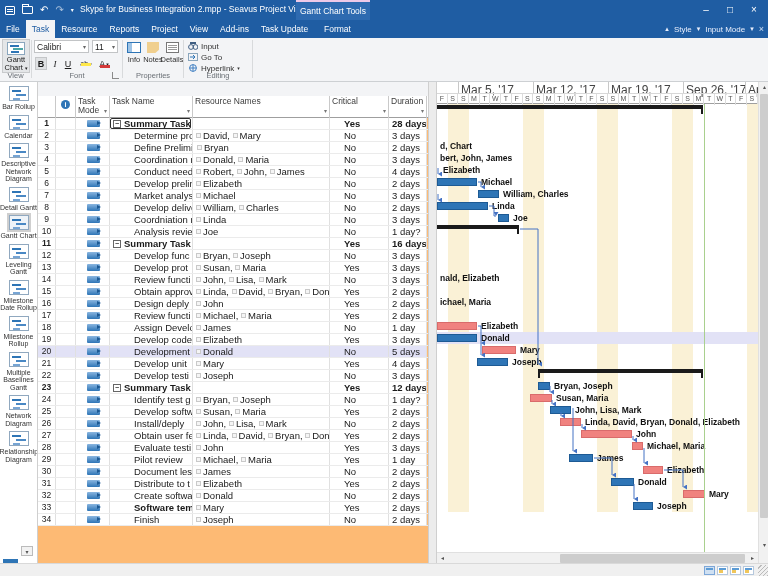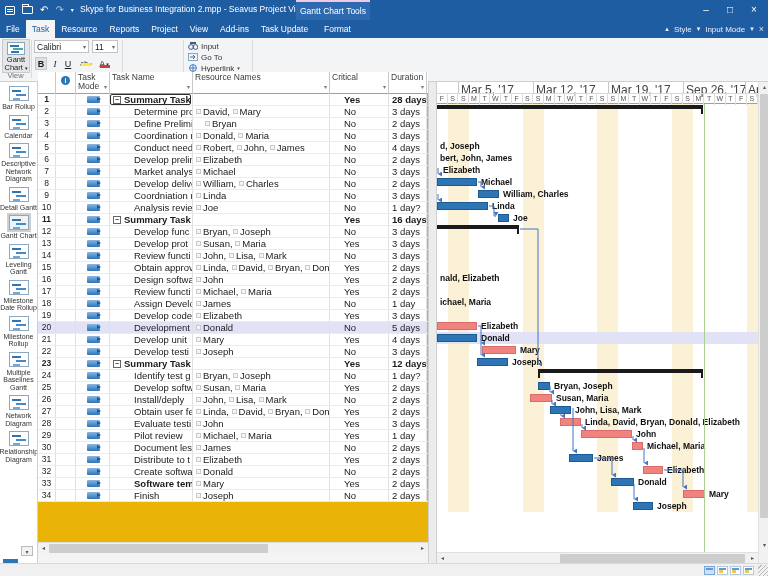--- a/index.html
+++ b/index.html
@@ -59,21 +59,21 @@
 .sb-ic{width:20px;height:15px;background:#fff;border:1px solid #90a8bf;position:relative}
 .sb-ic i{position:absolute;height:2px;background:#2e75b6}
 .sb-ic i.a{left:2px;top:3px;width:9px}
 .sb-ic i.b{left:6px;top:7px;width:10px;background:#4a88c4}
 .sb-ic i.c{left:3px;top:11px;width:7px;background:#77a5d4}
 .sb-item.selected .sb-ic{outline:2px solid #cfcfcf;background:#eef3f8}
 .sb-label{font-size:7px;line-height:7.5px;text-align:center;color:#333;margin-top:2px;width:38px}
 .sb-more{position:absolute;left:21px;top:464px;width:12px;height:10px;border:1px solid #bbb;background:#f2f2f2;font-size:6px;color:#555;display:flex;align-items:center;justify-content:center}
 .sb-partial{position:absolute;left:3px;top:477px;width:15px;height:8px;background:#2e75b6}
 
-.table-pane{position:absolute;left:38px;top:72px;width:390px;height:481px;background:#eab308;overflow:hidden}
+.table-pane{position:absolute;left:38px;top:96px;width:390px;height:481px;background:#fdba74;overflow:hidden}
 .thead{position:absolute;left:0;top:0;width:390px;height:22px;background:#fff;border-bottom:1px solid #9f9f9f}
 .th{position:absolute;top:0;height:22px;border-right:1px solid #c9c9c9;font-size:8.5px;color:#3c3c3c;
     padding:1px 2px;line-height:9px;overflow:hidden}
 .th .filt{position:absolute;right:2px;bottom:2px;font-size:6px;color:#777}
 .info-badge{display:inline-block;width:9px;height:9px;border-radius:50%;background:#2e75b6;color:#fff;
             font-size:7px;text-align:center;line-height:9px;font-weight:bold;margin-top:3px}
 .rows{position:absolute;left:0;top:22px;width:390px}
 .trow{position:relative;width:390px;height:12px;border-bottom:1px solid #ebebeb}
 .trow.sel .td{background:#e2e2f6}
 .td{position:absolute;top:0;height:11px;border-right:1px solid #e0e0e0;font-size:9.5px;line-height:11px;
@@ -197,20 +197,37 @@
       </div>
       <div class="fmtbtn" style="left:64px;width:16px">
         <span style="position:relative;font-size:9px">A<span class="colorbar" style="background:#d43a3a"></span></span>
         <span class="arr" style="font-size:5px;margin-left:1px">▾</span>
       </div>
       <div class="rgroup-label">Font</div>
       <div class="launcher"></div>
     </div>
     <div class="rsep" style="left:122px"></div>
 
+    <div style="position:absolute;left:123px;top:0;width:60px;height:43px">
+      <div id="propBtns">
+          <div class="propbtn" style="left: 2px;">
+            <span class="ic-info"></span>
+            <span>Info</span>
+          </div>
+          <div class="propbtn" style="left: 21px;">
+            <span class="ic-notes"></span>
+            <span>Notes</span>
+          </div>
+          <div class="propbtn" style="left: 40px;">
+            <span class="ic-details"></span>
+            <span>Details</span>
+          </div>
+        </div>
+      <div class="rgroup-label">Properties</div>
+    </div>
     <div class="rsep" style="left:183px"></div>
 
     <div style="position:absolute;left:184px;top:0;width:68px;height:43px">
       <div id="editRows">
           <div class="editrow" style="top: 3px;">
             <span>
               <svg width="10" height="8">
                 <circle cx="3" cy="5" r="2.4" fill="none" stroke="#3f5e82"></circle>
                 <circle cx="7.5" cy="5" r="2.4" fill="none" stroke="#3f5e82"></circle>
                 <rect x="2" y="0" width="6" height="2" fill="#3f5e82"></rect>
@@ -365,21 +382,21 @@
           <div class="td" style="left: 72px; width: 83px; padding-left: 24px;">Determine proje</div>
           <div class="td" style="left: 155px; width: 137px; padding-left: 3px;"><span class="res-box"></span><span>David, </span><span class="res-box"></span><span>Mary</span></div>
           <div class="td" style="left: 292px; width: 59px; padding-left: 14px;">No</div>
           <div class="td" style="left: 351px; width: 38px; padding-left: 3px;">3 days</div>
         </div>
         <div class="trow">
           <div class="td num" style="left: 0px; width: 18px;">3</div>
           <div class="td" style="left: 18px; width: 20px;"></div>
           <div class="td" style="left: 38px; width: 34px;"><span class="mode-ic"></span></div>
           <div class="td" style="left: 72px; width: 83px; padding-left: 24px;">Define Prelimina</div>
-          <div class="td" style="left: 155px; width: 137px; padding-left: 12px;"><span class="res-box"></span><span>Bryan</span></div>
+          <div class="td" style="left: 155px; width: 137px; padding-left: 4px;"><span class="res-box"></span><span>Bryan</span></div>
           <div class="td" style="left: 292px; width: 59px; padding-left: 14px;">No</div>
           <div class="td" style="left: 351px; width: 38px; padding-left: 3px;">2 days</div>
         </div>
         <div class="trow">
           <div class="td num" style="left: 0px; width: 18px;">4</div>
           <div class="td" style="left: 18px; width: 20px;"></div>
           <div class="td" style="left: 38px; width: 34px;"><span class="mode-ic"></span></div>
           <div class="td" style="left: 72px; width: 83px; padding-left: 24px;">Coordination me</div>
           <div class="td" style="left: 155px; width: 137px; padding-left: 3px;"><span class="res-box"></span><span>Donald, </span><span class="res-box"></span><span>Maria</span></div>
           <div class="td" style="left: 292px; width: 59px; padding-left: 14px;">No</div>
@@ -481,21 +498,21 @@
           <div class="td" style="left: 38px; width: 34px;"><span class="mode-ic"></span></div>
           <div class="td" style="left: 72px; width: 83px; padding-left: 24px;">Obtain approv</div>
           <div class="td" style="left: 155px; width: 137px; padding-left: 3px;"><span class="res-box"></span><span>Linda, </span><span class="res-box"></span><span>David, </span><span class="res-box"></span><span>Bryan, </span><span class="res-box"></span><span>Donald, </span></div>
           <div class="td" style="left: 292px; width: 59px; padding-left: 14px;">Yes</div>
           <div class="td" style="left: 351px; width: 38px; padding-left: 3px;">2 days</div>
         </div>
         <div class="trow">
           <div class="td num" style="left: 0px; width: 18px;">16</div>
           <div class="td" style="left: 18px; width: 20px;"></div>
           <div class="td" style="left: 38px; width: 34px;"><span class="mode-ic"></span></div>
-          <div class="td" style="left: 72px; width: 83px; padding-left: 24px;">Design softwa</div>
+          <div class="td" style="left: 72px; width: 83px; padding-left: 24px;">Design deply</div>
           <div class="td" style="left: 155px; width: 137px; padding-left: 3px;"><span class="res-box"></span><span>John</span></div>
           <div class="td" style="left: 292px; width: 59px; padding-left: 14px;">Yes</div>
           <div class="td" style="left: 351px; width: 38px; padding-left: 3px;">2 days</div>
         </div>
         <div class="trow">
           <div class="td num" style="left: 0px; width: 18px;">17</div>
           <div class="td" style="left: 18px; width: 20px;"></div>
           <div class="td" style="left: 38px; width: 34px;"><span class="mode-ic"></span></div>
           <div class="td" style="left: 72px; width: 83px; padding-left: 24px;">Review functi</div>
           <div class="td" style="left: 155px; width: 137px; padding-left: 3px;"><span class="res-box"></span><span>Michael, </span><span class="res-box"></span><span>Maria</span></div>
@@ -709,21 +726,21 @@
     </div>
     <div class="cbody" id="cbody">
         <div class="wband" style="left: 11px; width: 21px; background: rgb(250, 240, 210);"></div>
         <div class="wband" style="left: 86px; width: 21px; background: rgb(250, 240, 210);"></div>
         <div class="wband" style="left: 160px; width: 21px; background: rgb(250, 240, 210);"></div>
         <div class="wband" style="left: 235px; width: 21px; background: rgb(250, 240, 210);"></div>
         <div class="wband" style="left: 310px; width: 21px; background: rgb(250, 240, 210);"></div>
         <div class="selband" style="top: 228px; background: rgb(226, 226, 246);"></div>
         <div class="gsum" style="left: 0px; width: 266px; top: 1px; background: rgb(26, 26, 26);"></div>
         <div class="gtick" style="left: 264px; top: 1px;"></div>
-        <div class="glabel" style="left: 3px; top: 37px;">d, Joseph</div>
+        <div class="glabel" style="left: 3px; top: 37px;">d, Chart</div>
         <div class="glabel" style="left: 3px; top: 49px;">bert, John, James</div>
         <div class="glabel" style="left: 6px; top: 61px;">Elizabeth</div>
         <div class="gbar blue" style="left: 0px; width: 40px; top: 74px;"></div>
         <div class="glabel" style="left: 44px; top: 73px;">Michael</div>
         <div class="gbar blue" style="left: 41px; width: 21px; top: 86px;"></div>
         <div class="glabel" style="left: 66px; top: 85px;">William, Charles</div>
         <div class="gbar blue" style="left: 0px; width: 51px; top: 98px;"></div>
         <div class="glabel" style="left: 55px; top: 97px;">Linda</div>
         <div class="gbar blue" style="left: 61px; width: 11px; top: 110px;"></div>
         <div class="glabel" style="left: 76px; top: 109px;">Joe</div>

